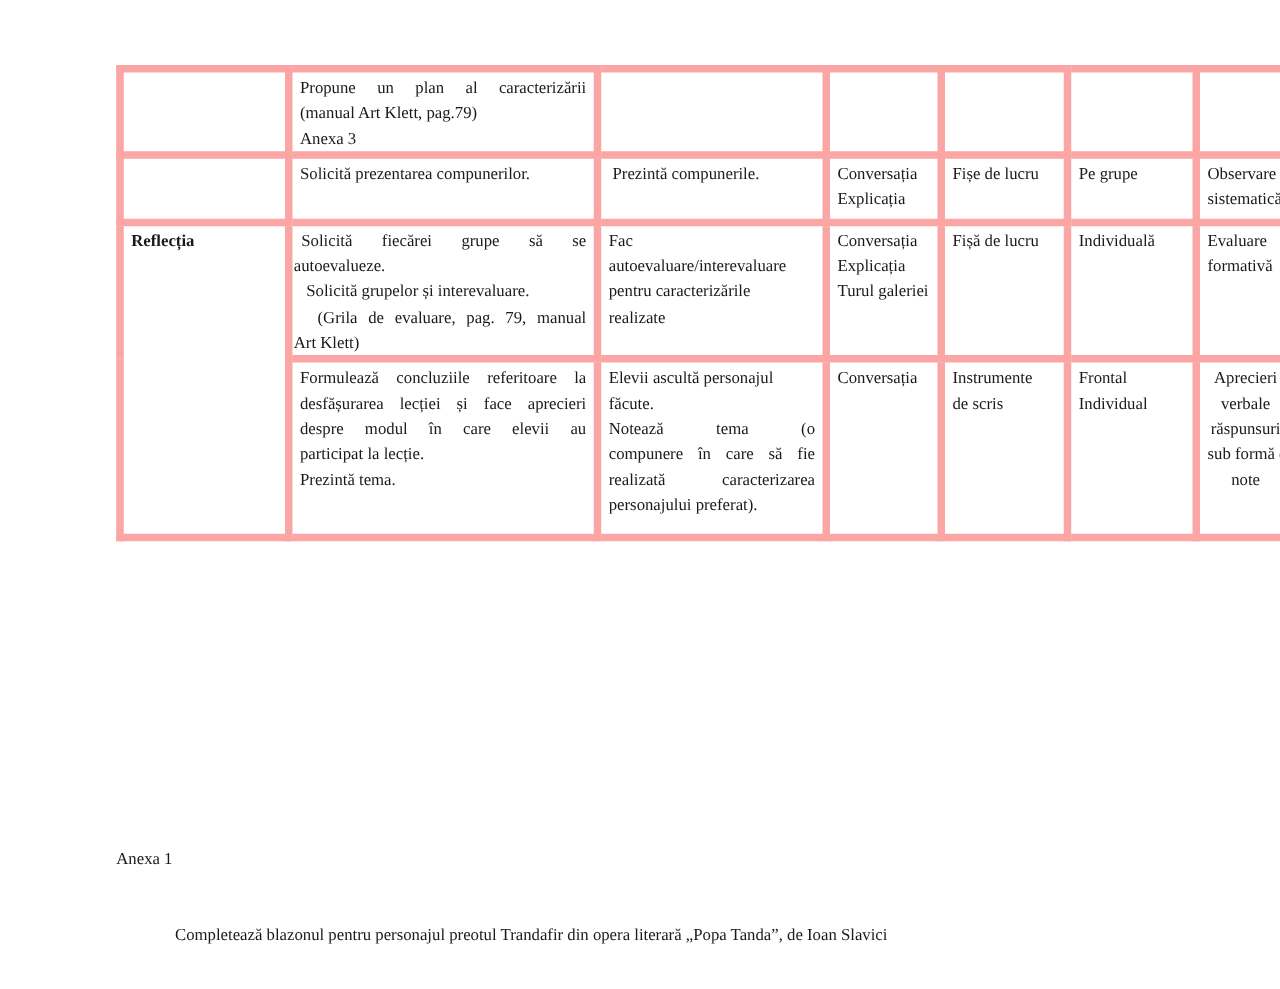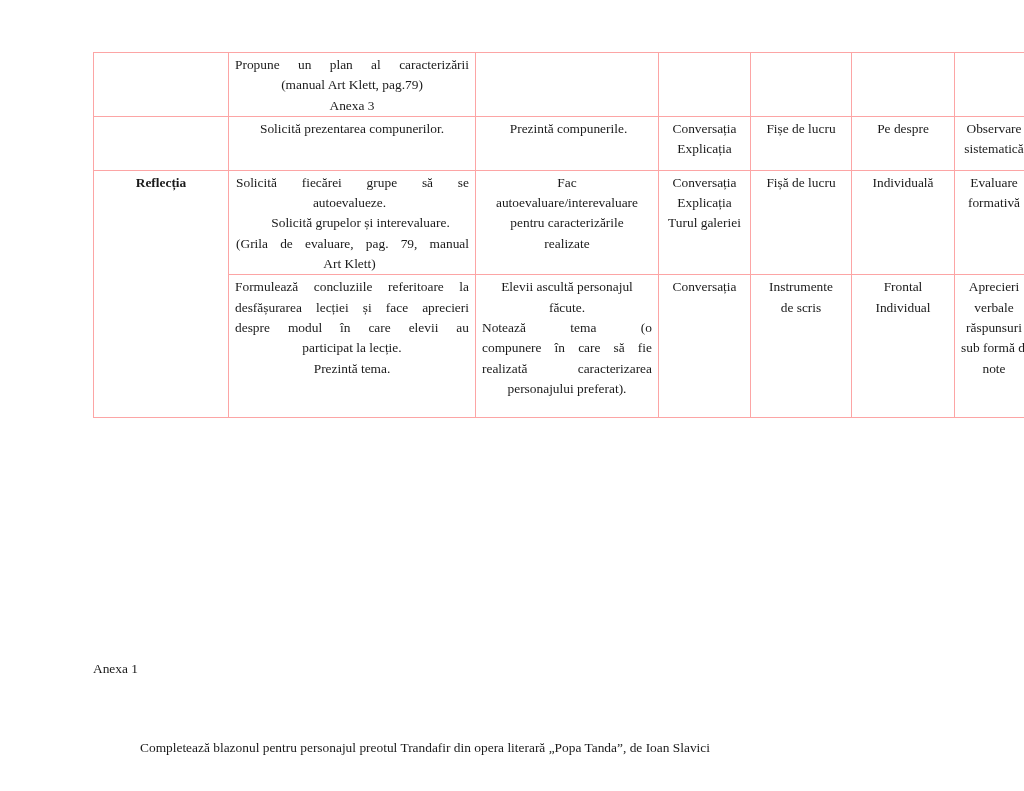--- a/index.html
+++ b/index.html
@@ -18,36 +18,36 @@
     }
     .lesson-table {
       position: absolute;
       left: 93px;
       top: 52px;
       border-collapse: collapse;
       table-layout: fixed;
       width: 940px;
     }
     .lesson-table td {
-      border: 1px solid #fca5a5;
+      border: 6px solid #fca5a5;
       vertical-align: top;
       padding: 2px 6px 0 6px;
       line-height: 20.3px;
       overflow: hidden;
       white-space: normal;
     }
     .lesson-table td.center { text-align: center; }
     .lesson-table td.nowrap { white-space: nowrap; }
     .stage-label { font-weight: bold; font-family: Liberation Serif, serif; }
-    .line { display: block; text-align: center; }
+    .line { display: block; }
     .line.just { text-align: justify; text-align-last: justify; }
     .annex-title {
       position: absolute;
       left: 93px;
-      top: 661px;
+      top: 679px;
       font-size: 13.4px;
       font-family: Liberation Serif, serif;
     }
     .annex-instruction {
       position: absolute;
       left: 140px;
       top: 740px;
       font-size: 13.4px;
       white-space: nowrap;
     }
@@ -90,37 +90,37 @@
         <span class="line">Prezintă compunerile.</span>
       </td>
       <td class="nowrap">
         <span class="line">Conversația</span>
         <span class="line">Explicația</span>
       </td>
       <td class="nowrap">
         <span class="line">Fișe de lucru</span>
       </td>
       <td class="nowrap">
-        <span class="line">Pe despre</span>
+        <span class="line">Pe grupe</span>
       </td>
       <td class="nowrap">
         <span class="line">Observare</span>
         <span class="line">sistematică</span>
       </td>
     </tr>
 
     <tr style="height:102px">
       <td rowspan="2">
         <span class="line stage-label">Reflecția</span>
       </td>
       <td style="padding-left:1px">
         <span class="line just" style="padding-left:6px">Solicită fiecărei grupe să se</span>
         <span class="line">autoevalueze.</span>
-        <span class="line" style="padding-left:22px">Solicită grupelor și interevaluare.</span>
-        <span class="line just" style="padding-left:6px">(Grila de evaluare, pag. 79, manual</span>
+        <span class="line" style="padding-left:10px">Solicită grupelor și interevaluare.</span>
+        <span class="line just" style="padding-left:19px">(Grila de evaluare, pag. 79, manual</span>
         <span class="line">Art Klett)</span>
       </td>
       <td class="nowrap">
         <span class="line">Fac</span>
         <span class="line">autoevaluare/interevaluare</span>
         <span class="line">pentru caracterizările</span>
         <span class="line">realizate</span>
       </td>
       <td class="nowrap">
         <span class="line">Conversația</span>

